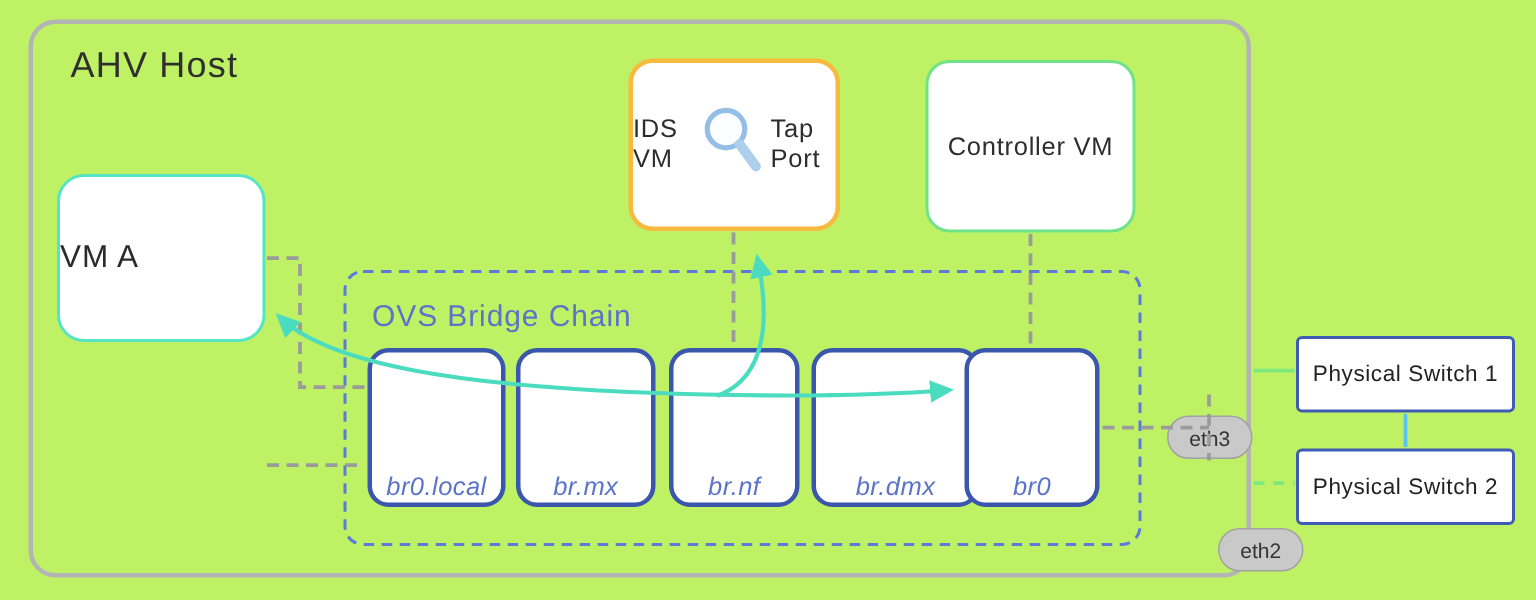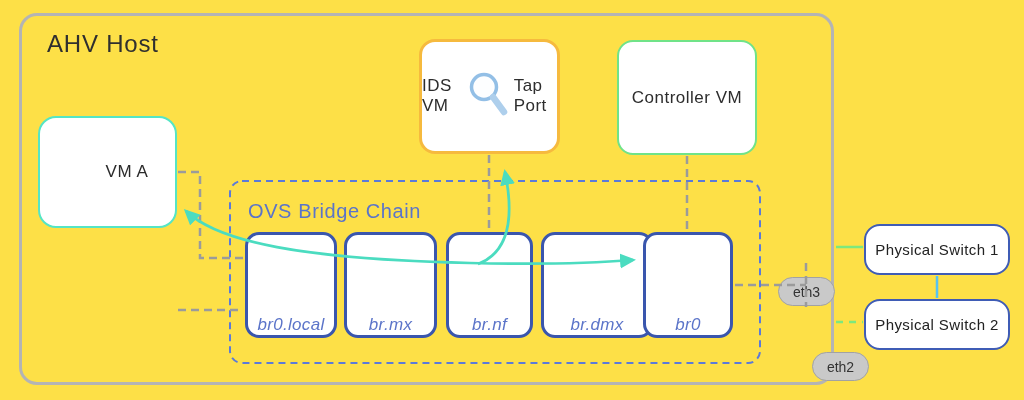--- a/index.html
+++ b/index.html
@@ -1,34 +1,34 @@
 <!DOCTYPE html>
 <html><head>
 <meta charset="utf-8">
 <style>
   html,body{margin:0;padding:0;background:#ffffff;}
   .canvas{
-    position:relative;width:1024px;height:400px;background:#fde047;overflow:hidden;
+    position:relative;width:1024px;height:400px;background:#bef264;overflow:hidden;
     font-family:"Liberation Sans", sans-serif;
   }
   .box{position:absolute;background:#ffffff;box-sizing:border-box;}
   .label{color:#2d2d2d;letter-spacing:0.4px;}
 
   
   .host{
     left:19px;top:13px;width:815px;height:372px;
     border:3px solid #b4b4b4;border-radius:18px;background:transparent;
   }
   .host-title{position:absolute;left:47px;top:30px;font-size:24px;color:#2f2f2f;letter-spacing:0.8px;}
 
   
   .vm{
     border:2.5px solid #55e5c5;border-radius:18px;
-    display:flex;align-items:center;justify-content:center;
-    font-size:17px;color:#2b2b2b;letter-spacing:0.6px;padding-left:39px;
+    display:flex;align-items:center;
+    font-size:21px;color:#2b2b2b;letter-spacing:0.6px;
   }
   .vm-a{left:38px;top:116px;width:139px;height:112px;}
   .vm-b{left:38px;top:254px;width:139px;height:113px;}
 
   
   .ids{
     left:419px;top:39px;width:141px;height:115px;
     border:3px solid #f6ba3e;border-radius:16px;
     display:flex;flex-direction:row;align-items:center;justify-content:space-between;
     padding:7px 0 9px 0;
@@ -62,21 +62,21 @@
     position:absolute;width:57px;height:29px;background:#c9c9c9;box-sizing:border-box;
     border:1.5px solid #a2a2a2;border-radius:15px;
     display:flex;align-items:center;justify-content:center;
     font-size:14px;color:#333333;z-index:3;margin-top:44px;
   }
   .eth3{left:778px;top:233px;}
   .eth2{left:812px;top:308px;}
 
   
   .pswitch{
-    border:2.5px solid #3f5cb5;border-radius:16px;
+    border:2.5px solid #3f5cb5;border-radius:4px;
     display:flex;align-items:center;justify-content:center;
     font-size:15px;color:#222222;letter-spacing:0.4px;
   }
   .ps1{left:864px;top:224px;width:146px;height:51px;}
   .ps2{left:864px;top:299px;width:146px;height:51px;}
 
   .overlay{position:absolute;left:0;top:0;width:1024px;height:400px;pointer-events:none;z-index:5;}
 </style>
 </head>
 <body>

